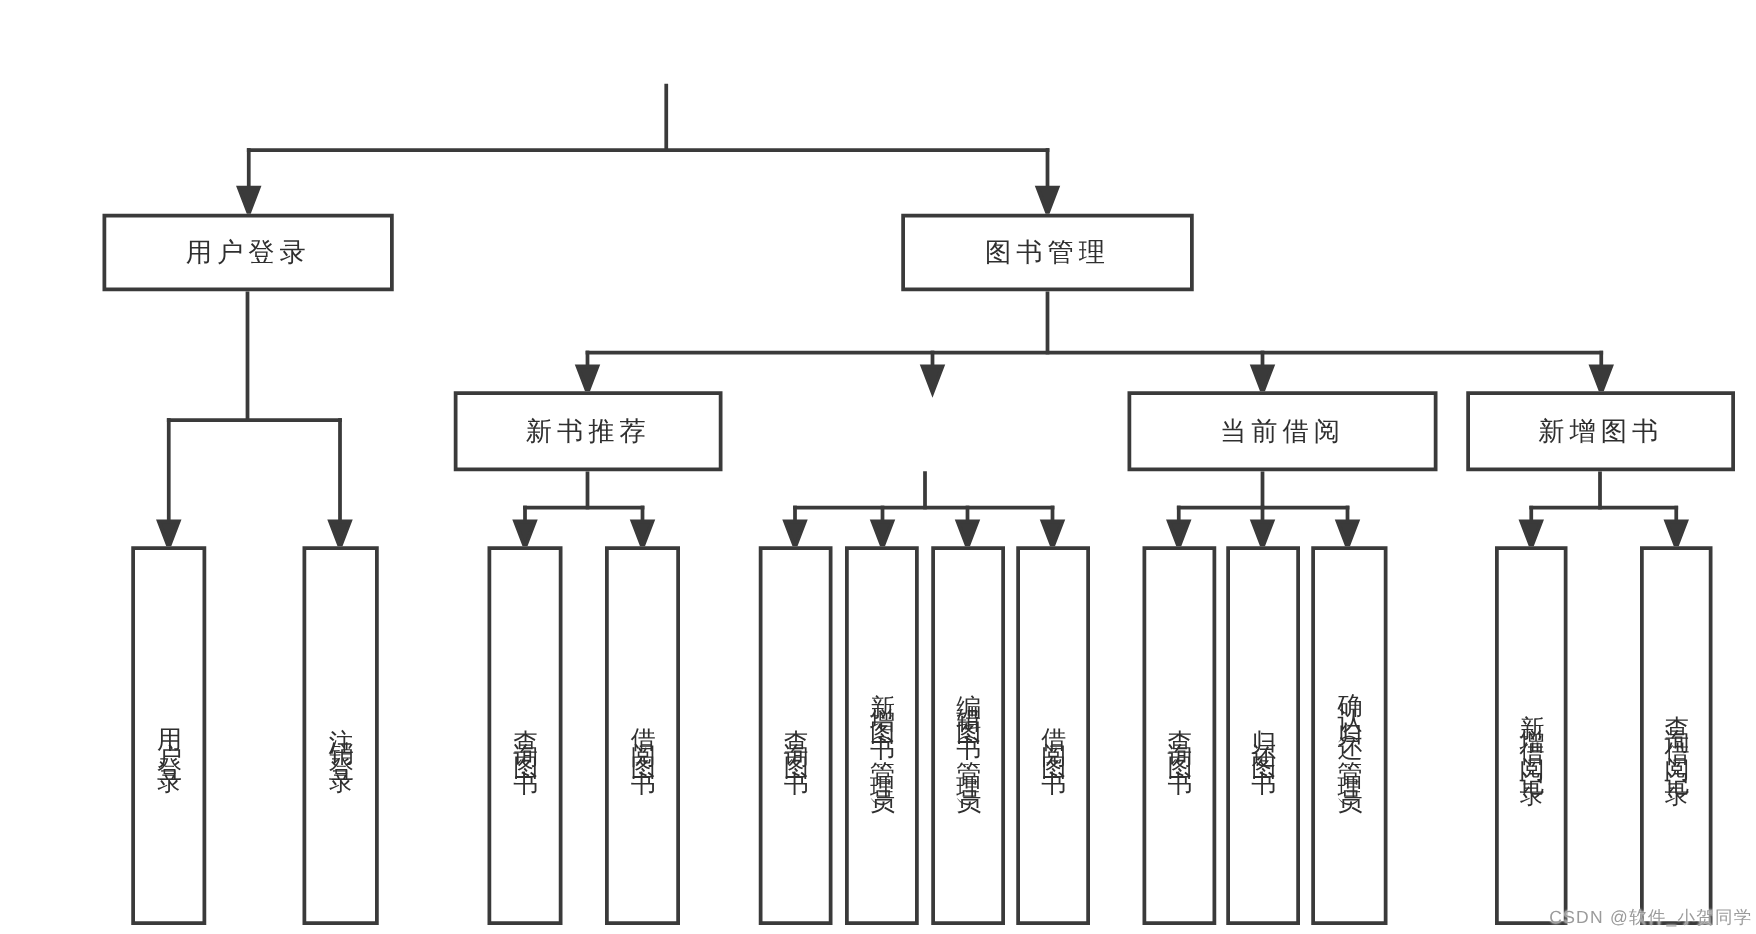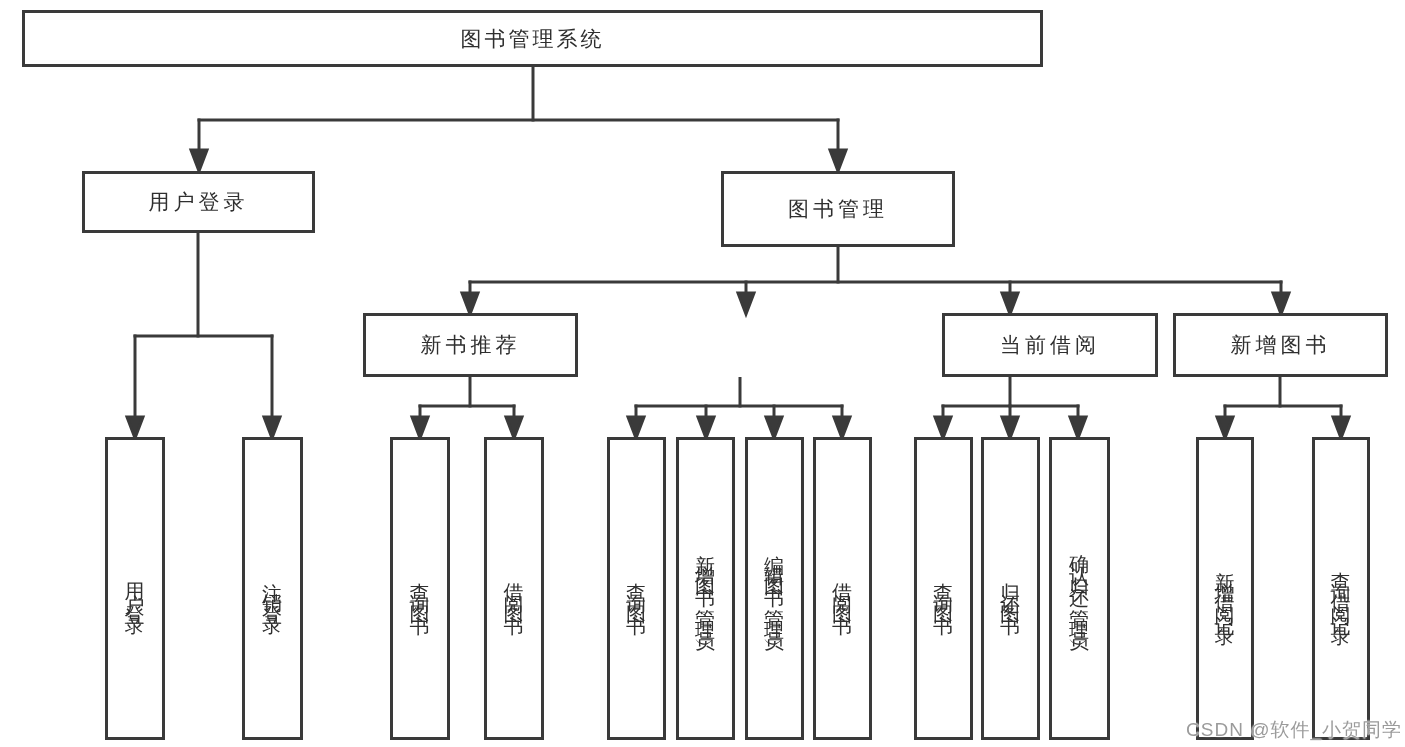--- a/index.html
+++ b/index.html
@@ -14,21 +14,21 @@
   }
   .hlabel{font-size:21px;letter-spacing:4px;white-space:nowrap;}
   .root .hlabel{letter-spacing:3px;}
   .vbox{top:437px;height:303px;}
   .vlabel{
     writing-mode:vertical-rl;text-orientation:mixed;
     font-size:20px;letter-spacing:11px;line-height:1;
   }
   .watermark{
     position:absolute;right:3px;bottom:4px;z-index:5;
-    font-size:19px;color:#9b9b9b;letter-spacing:1px;
+    font-size:14px;color:#9b9b9b;letter-spacing:1px;
     text-shadow:0 0 2px #ffffff,0 0 2px #ffffff;
     margin-top:12px;
   }
 </style>
 </head>
 <body>
 
 <div class="canvas">
 
   <svg class="connectors" viewBox="0 0 1405 747" xmlns="http://www.w3.org/2000/svg">
@@ -102,35 +102,32 @@
         <line x1="1280" y1="377" x2="1280" y2="407.5"></line>
         <line x1="1223.5" y1="406" x2="1342.5" y2="406"></line>
         <line x1="1225" y1="404.5" x2="1225" y2="419"></line>
           <polygon points="1217,417 1233,417 1225,438"></polygon>
         <line x1="1341" y1="404.5" x2="1341" y2="419"></line>
           <polygon points="1333,417 1349,417 1341,438"></polygon>
       </g>
     </g>
   </svg>
 
-  <div class="node root" style="left:22px;top:10px;width:1021px;height:57px;">
-    <span class="hlabel">图书管理系统</span>
-  </div>
 
   <div class="node" style="left:82px;top:171px;width:233px;height:62px;">
     <span class="hlabel">用户登录</span>
   </div>
-  <div class="node" style="left:721px;top:171px;width:234px;height:76px;">
+  <div class="node" style="left:721px;top:171px;width:234px;height:62px;">
     <span class="hlabel">图书管理</span>
   </div>
 
   <div class="node" style="left:363px;top:313px;width:215px;height:64px;">
     <span class="hlabel">新书推荐</span>
   </div>
-  <div class="node" style="left:902px;top:313px;width:216px;height:64px;margin-left:40px;">
+  <div class="node" style="left:902px;top:313px;width:248px;height:64px;">
     <span class="hlabel">当前借阅</span>
   </div>
   <div class="node" style="left:1173px;top:313px;width:215px;height:64px;">
     <span class="hlabel">新增图书</span>
   </div>
 
   <div class="node vbox" style="left:105px;width:60px;">
     <span class="vlabel">用户登录</span>
   </div>
   <div class="node vbox" style="left:242px;width:61px;">

